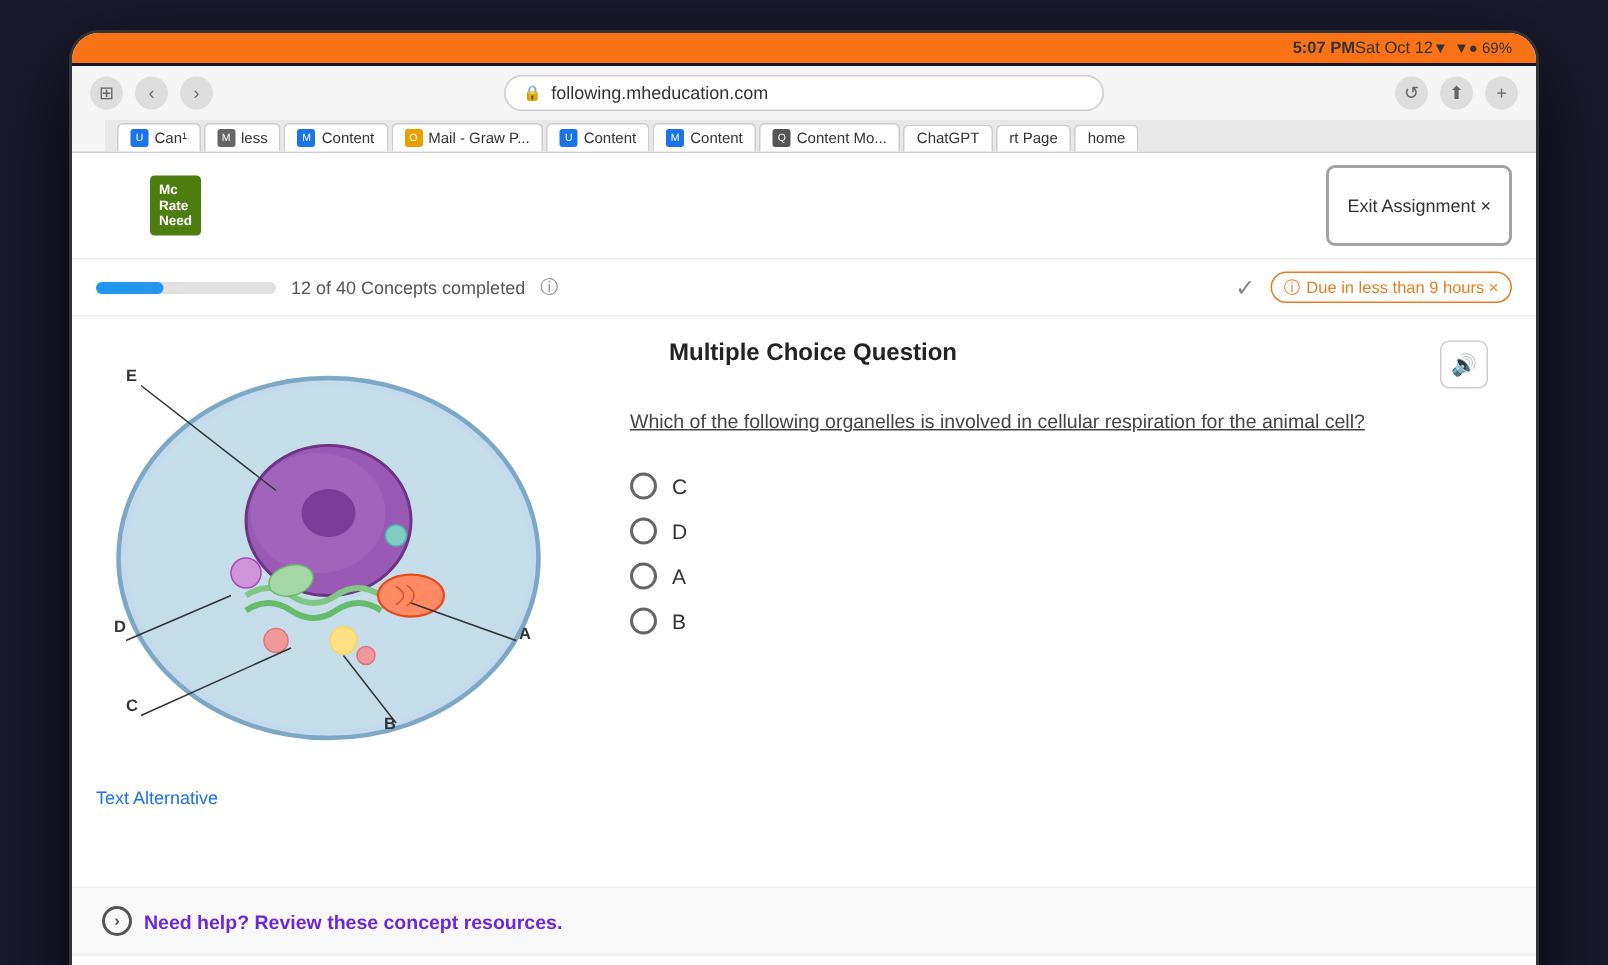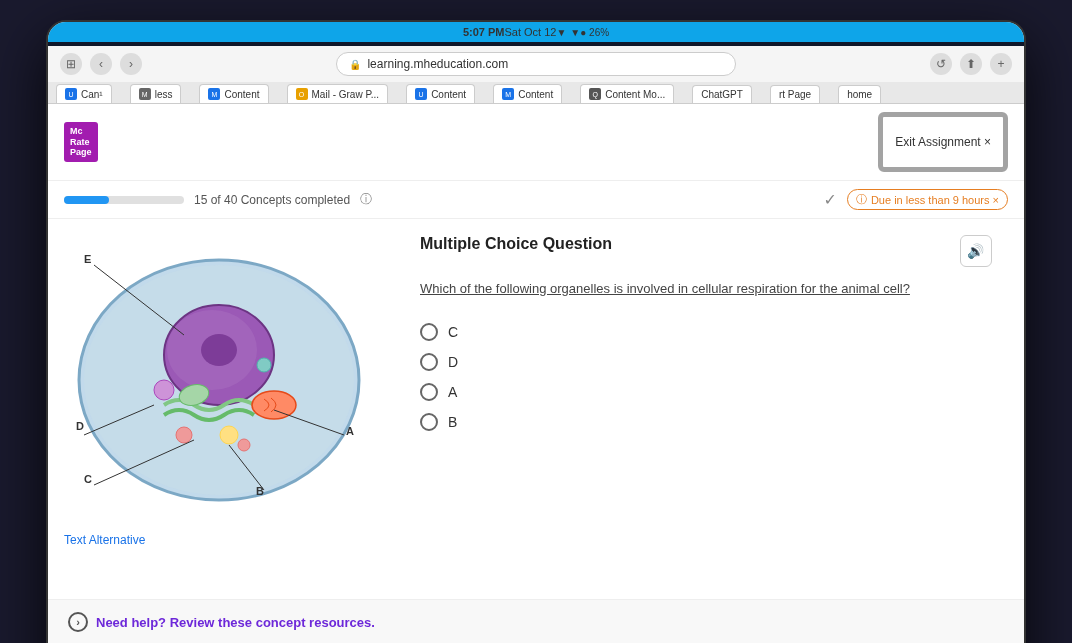--- a/index.html
+++ b/index.html
@@ -17,28 +17,28 @@
       width: 980px;
       background: #f0f0f0;
       border-radius: 20px;
       overflow: hidden;
       box-shadow: 0 20px 60px rgba(0,0,0,0.8);
       border: 2px solid #333;
     }
 
     
     .status-bar {
-      background: #0ea5e9;
+      background: #f97316;
       padding: 4px 16px;
       display: flex;
-      justify-content: center;
+      justify-content: flex-end;
       align-items: center;
       font-size: 11px;
       color: #333;
-      border-bottom: 4px solid #0f172a;
+      border-bottom: 2px solid #0f172a;
     }
     .status-left { font-weight: 600; }
     .status-right { display: flex; gap: 4px; align-items: center; font-size: 10px; }
 
     
     .browser-chrome {
       background: #f5f5f5;
       border-bottom: 1px solid #ccc;
     }
     .browser-toolbar {
@@ -68,24 +68,25 @@
       max-width: 400px;
       margin: 0 auto;
     }
     .address-bar .lock-icon { color: #666; font-size: 10px; }
 
     
     .tab-bar {
       display: flex;
       align-items: center;
       padding: 2px 8px 0;
-      gap: 18px;
+      gap: 2px;
       overflow: hidden;
       font-size: 10px;
       background: #e8e8e8;
+      margin-left: 22px;
     }
     .tab-item {
       background: #fff;
       border-radius: 4px 4px 0 0;
       padding: 3px 8px;
       display: flex;
       align-items: center;
       gap: 4px;
       white-space: nowrap;
       border: 1px solid #ccc;
@@ -112,31 +113,32 @@
     
     .app-header {
       background: white;
       padding: 8px 16px;
       display: flex;
       align-items: center;
       justify-content: space-between;
       border-bottom: 1px solid #eee;
     }
     .mcgraw-logo {
-      background: #a21caf;
+      background: #4d7c0f;
       color: white;
       font-size: 9px;
       font-weight: 700;
       padding: 4px 6px;
       border-radius: 3px;
       line-height: 1.2;
+      margin-left: 36px;
     }
     .exit-btn {
       background: white;
-      border: 5px solid #a3a3a3;
+      border: 2px solid #a3a3a3;
       border-radius: 6px;
       padding: 18px 12px;
       font-size: 12px;
       cursor: pointer;
       display: flex; align-items: center; gap: 4px;
       color: #333;
     }
 
     
     .progress-section {
@@ -187,20 +189,21 @@
     
     .question-section {
       flex: 1;
       padding: 0 16px;
     }
     .question-header {
       display: flex;
       justify-content: space-between;
       align-items: flex-start;
       margin-bottom: 12px;
+      margin-left: 26px;
     }
     .question-title {
       font-size: 16px;
       font-weight: 600;
       color: #222;
     }
     .audio-btn {
       width: 32px; height: 32px;
       border: 1px solid #ccc;
       border-radius: 6px;
@@ -309,32 +312,32 @@
 </head>
 <body>
 
 <div class="device-frame">
 
   <div class="status-bar">
     <span class="status-left">5:07 PM</span>
     <span>Sat Oct 12</span>
     <span class="status-right">
       <span>▼</span>
-      <span>▼● 26%</span>
+      <span>▼● 69%</span>
     </span>
   </div>
 
   <div class="browser-chrome">
     <div class="browser-toolbar">
       <button class="browser-btn">⊞</button>
       <button class="browser-btn">‹</button>
       <button class="browser-btn">›</button>
       <div class="address-bar">
         <span class="lock-icon">🔒</span>
-        <span>learning.mheducation.com</span>
+        <span>following.mheducation.com</span>
       </div>
       <button class="browser-btn">↺</button>
       <button class="browser-btn">⬆</button>
       <button class="browser-btn">+</button>
     </div>
 
     <div class="tab-bar">
       <div class="tab-item">
         <span class="tab-icon blue">U</span>
         <span>Can¹</span>
@@ -374,33 +377,33 @@
       </div>
     </div>
   </div>
 
   <div class="main-content">
 
     <div class="app-header">
       <div class="mcgraw-logo">
         <div>Mc</div>
         <div>Rate</div>
-        <div>Page</div>
+        <div>Need</div>
       </div>
       <button class="exit-btn">Exit Assignment ×</button>
     </div>
 
     <div class="progress-section">
       <div style="display:flex;gap:3px;align-items:center;flex:0 0 auto">
         <svg width="120" height="8">
           <rect width="120" height="8" rx="4" fill="#e0e0e0"></rect>
           <rect width="45" height="8" rx="4" fill="#2196F3"></rect>
         </svg>
       </div>
-      <span class="progress-text">15 of 40 Concepts completed</span>
+      <span class="progress-text">12 of 40 Concepts completed</span>
       <span style="color:#888;font-size:12px">ⓘ</span>
       <div style="flex:1"></div>
       <span style="color:#888">✓</span>
       <div class="due-badge">
         <span style="color:#e67e22">ⓘ</span>
         <span>Due in less than 9 hours ×</span>
       </div>
     </div>
 
     <div class="question-layout">

